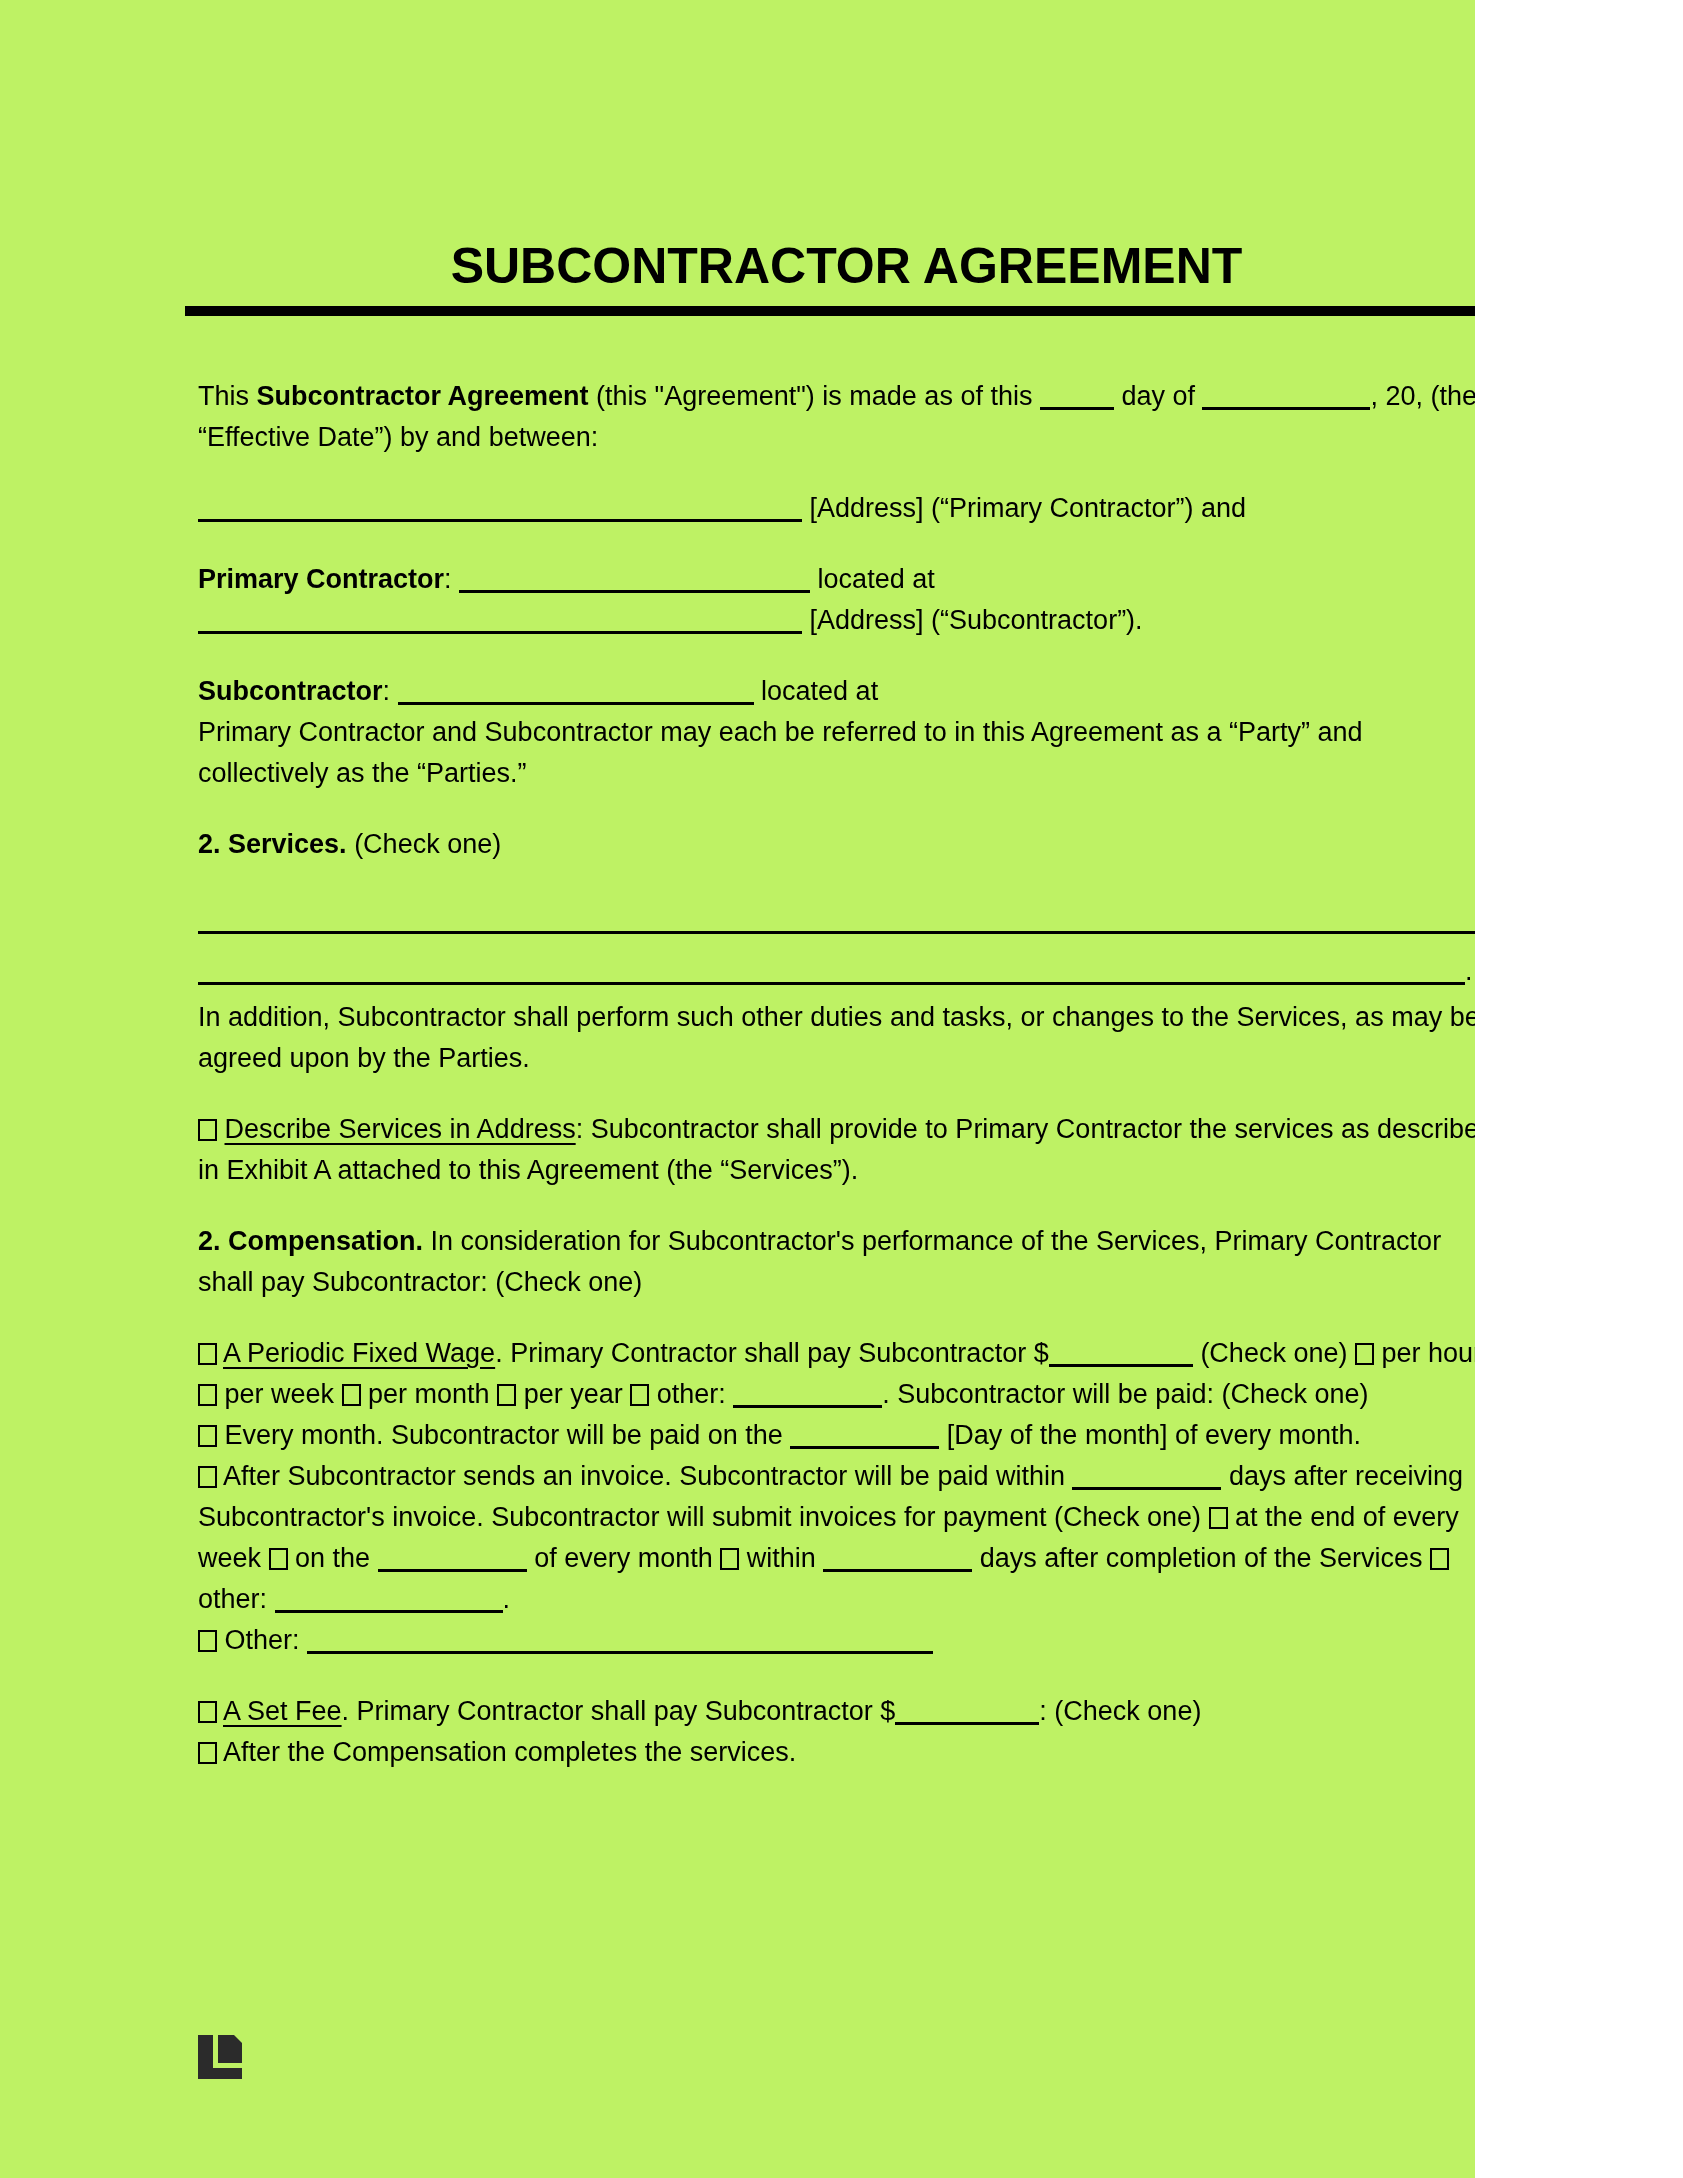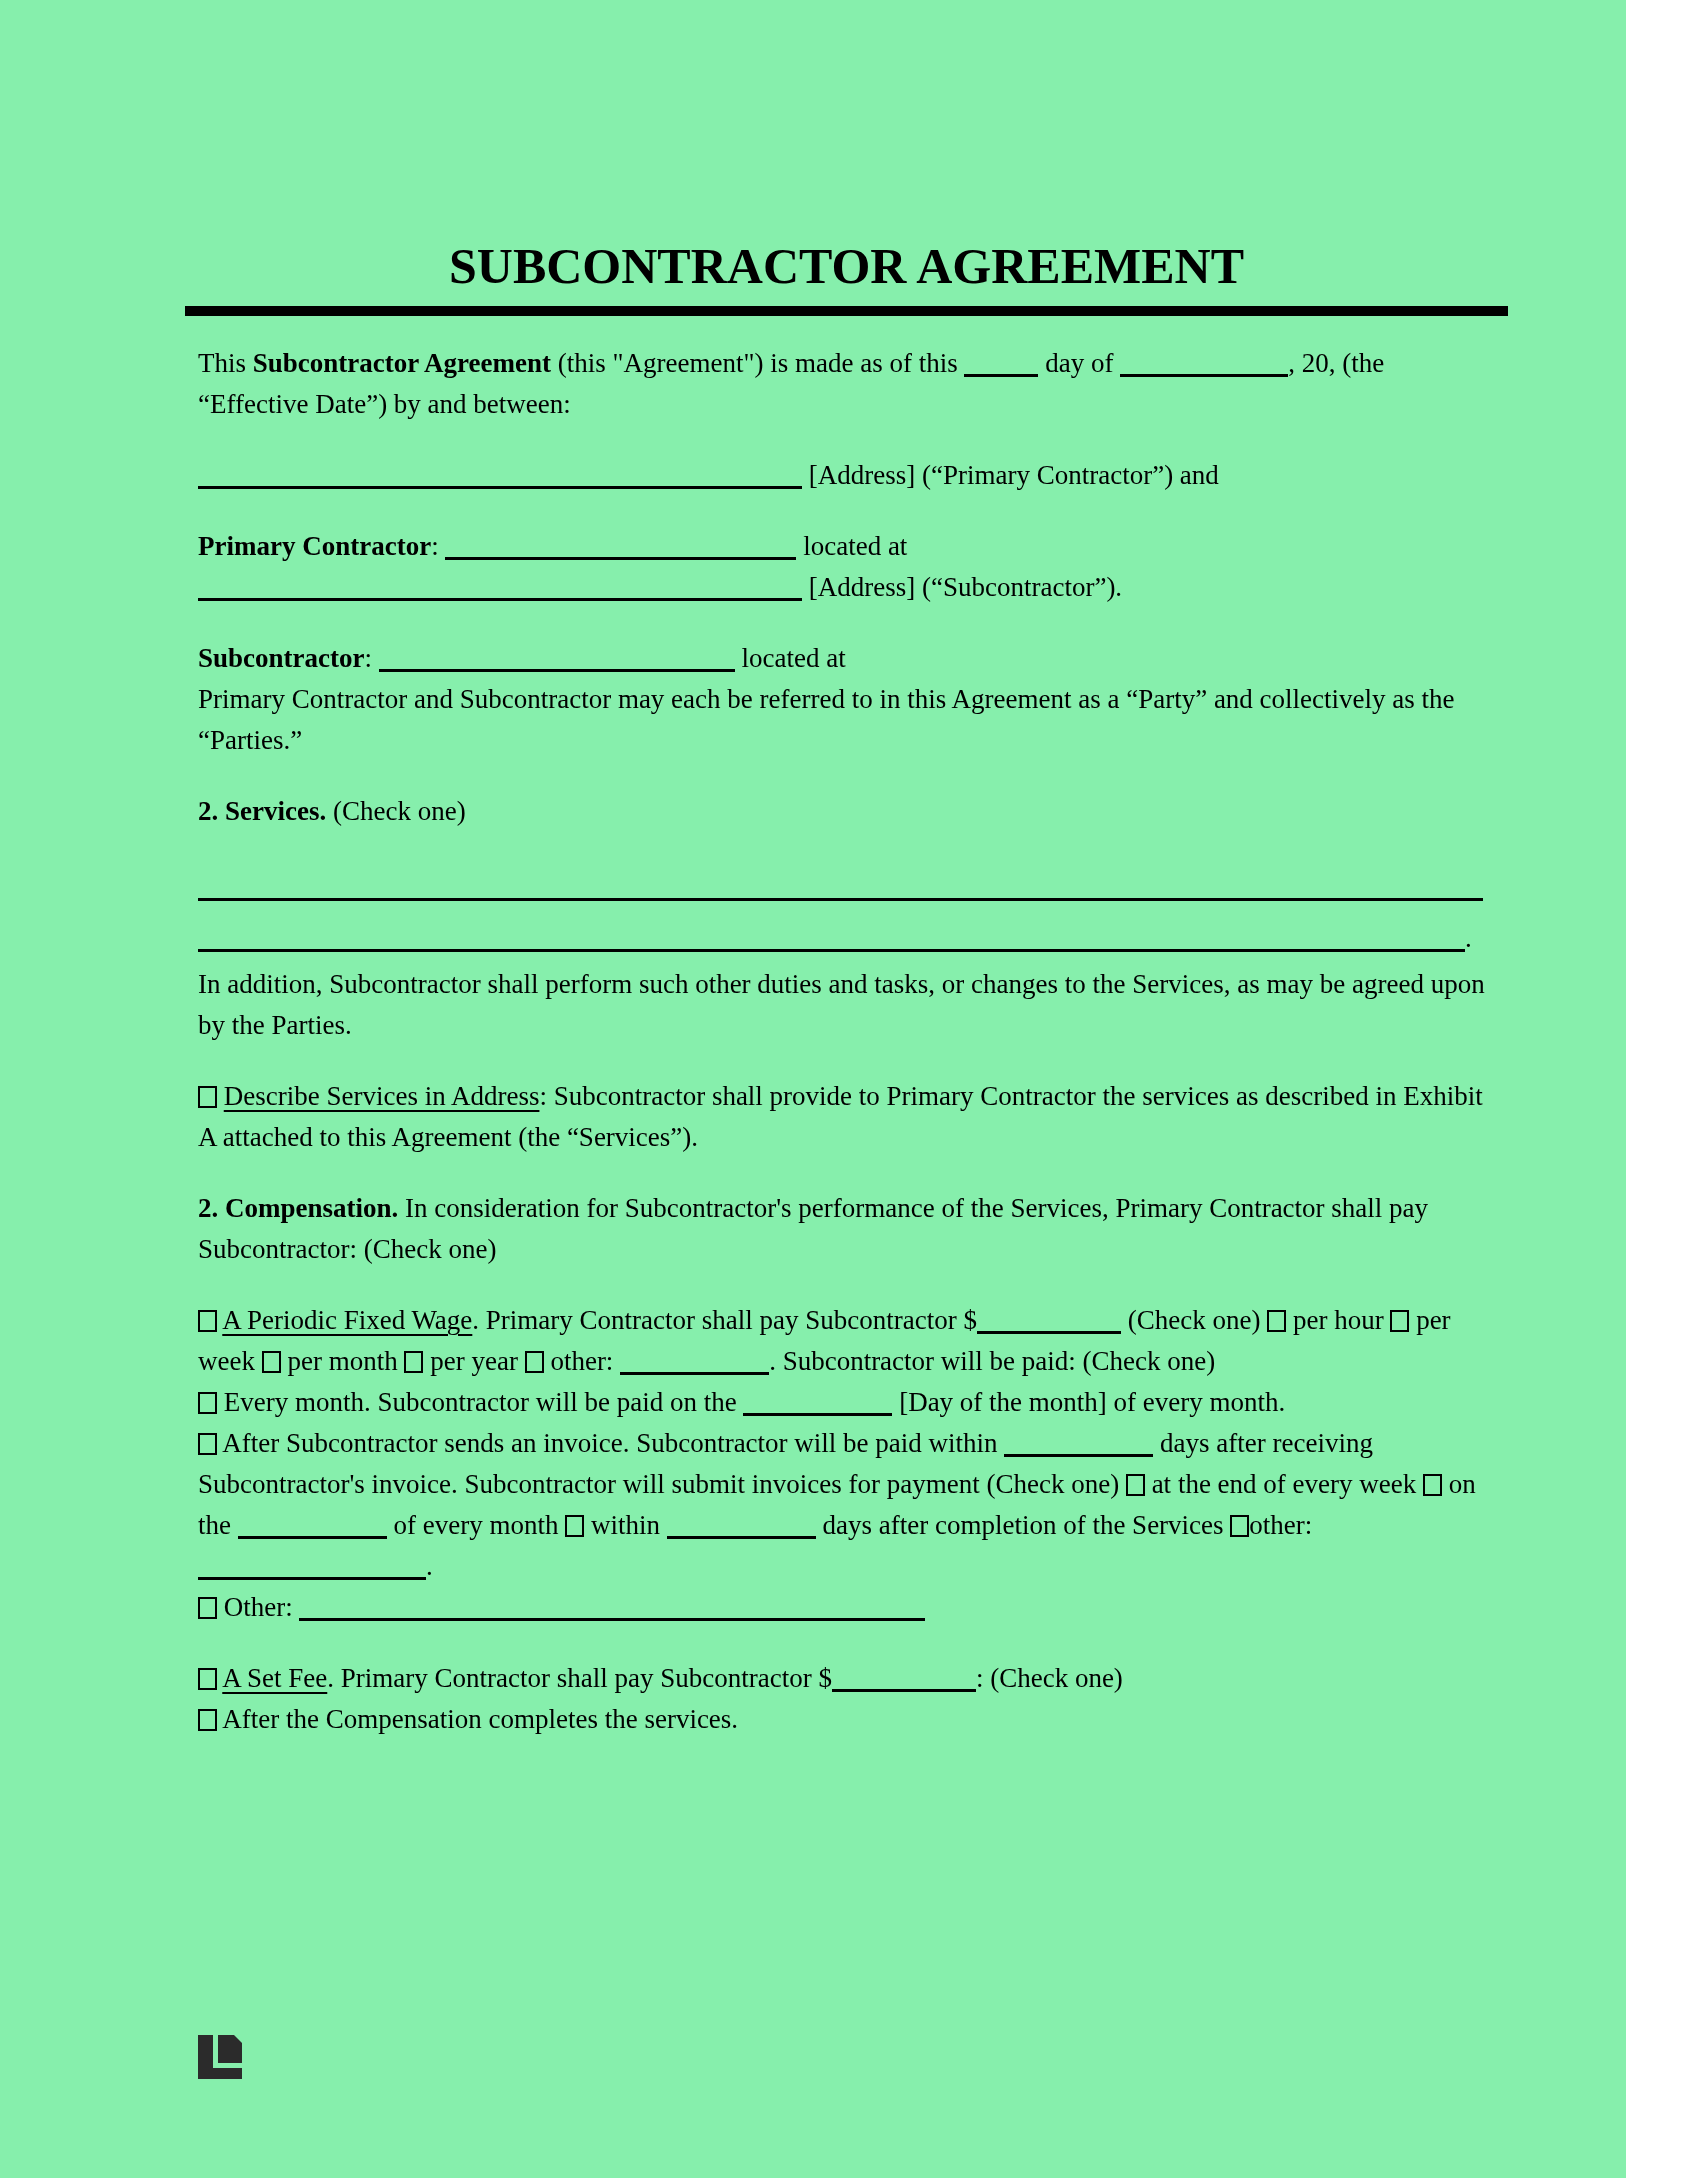--- a/index.html
+++ b/index.html
@@ -1,23 +1,23 @@
 <!DOCTYPE html>
 <html><head>
 <meta charset="utf-8">
 <style>
   html,body{margin:0;padding:0;background:#ffffff;}
   .page{
     position:relative;
-    width:1626px;
+    width:1475px;
     height:2178px;
-    background:#86efac;
+    background:#bef264;
     overflow:hidden;
     color:#000000;
-    font-family:Liberation Serif, serif;
+    font-family:Liberation Sans, sans-serif;
     font-size:27px;
   }
   .content{
     position:absolute;
     left:198px;
     top:0;
     width:1297px;
     padding-top:241px;
   }
   .doc-title{
@@ -25,21 +25,21 @@
     text-align:center;
     font-size:50px;
     line-height:51px;
     font-weight:bold;
   }
   .title-rule{
     height:10px;
     background:#000000;
     margin:14px -13px 0 -13px;
   }
-  #paragraphs{margin-top:27px;}
+  #paragraphs{margin-top:60px;}
   .para{line-height:41px;margin:0;}
   .para.gap{margin-bottom:30px;}
   .para.rule{line-height:51px;}
   .b{font-weight:bold;}
   .u{
     text-decoration:underline;
     text-decoration-thickness:2px;
     text-underline-offset:5px;
   }
   .blank{

